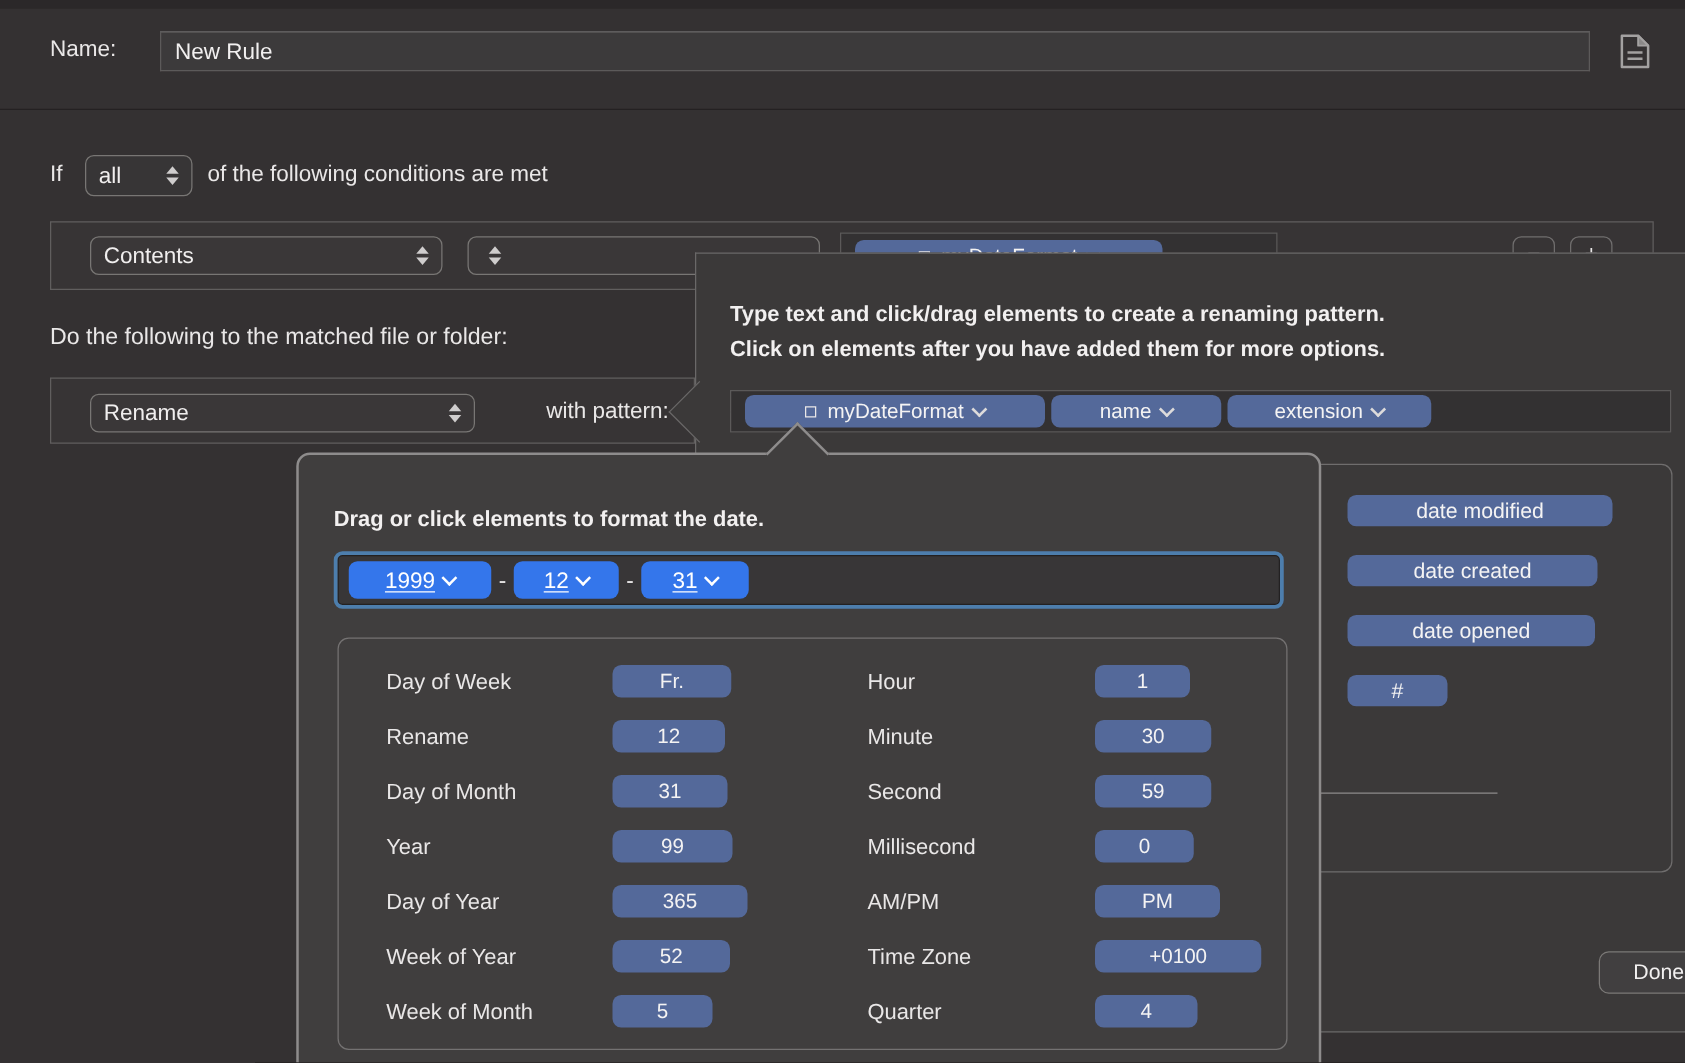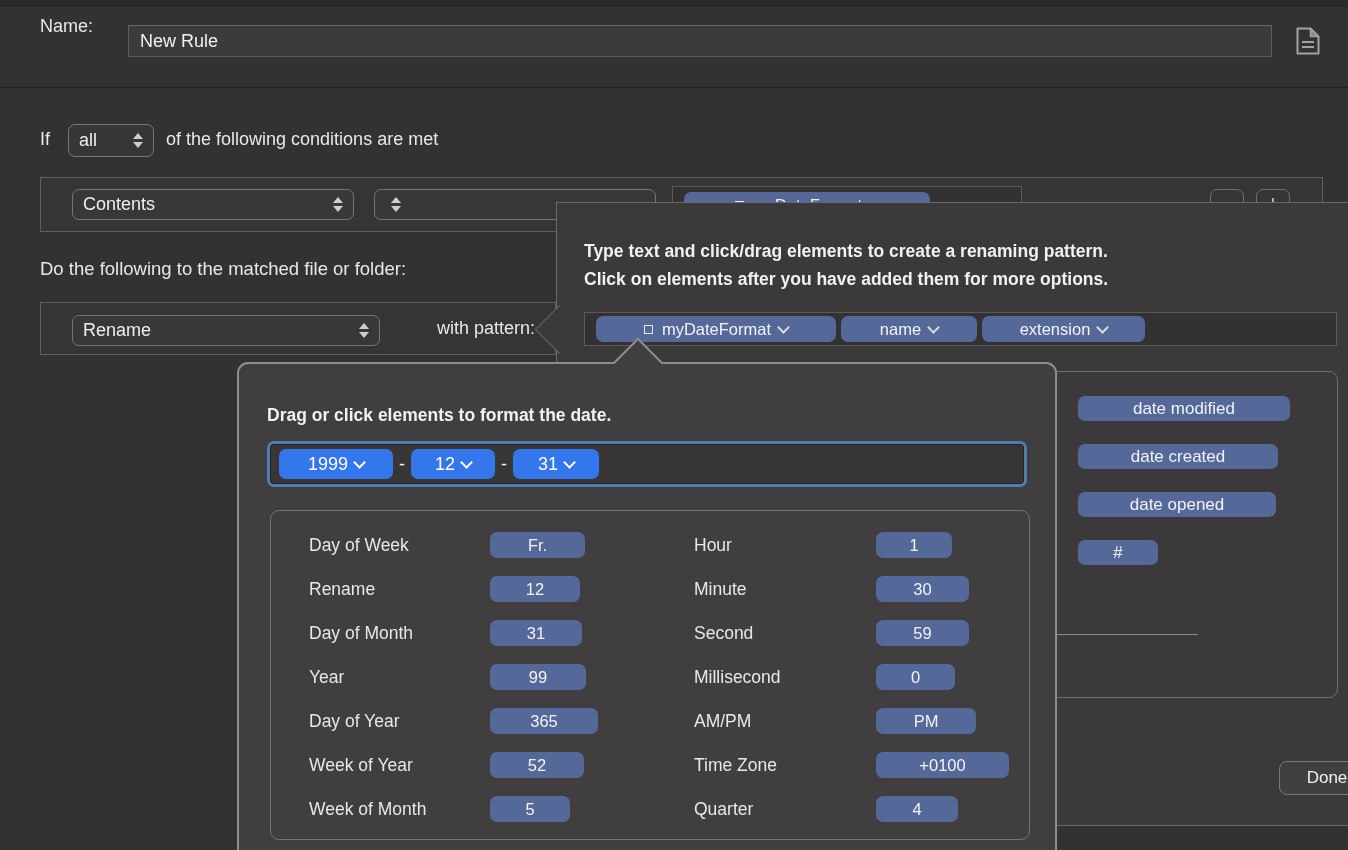--- a/index.html
+++ b/index.html
@@ -78,21 +78,21 @@
     display:flex;align-items:center;padding:0 11px;gap:5px;
   }
 
   
   .dfield{
     border:3px solid #4d7ead;border-radius:7px;background:#383637;
     box-shadow:inset 0 0 0 1px #232122;box-sizing:border-box;
     display:flex;align-items:center;padding:0 9px;gap:6px;
   }
   .dtok{background:#3476eb;border-radius:7px;height:30px;display:flex;align-items:center;justify-content:center;color:#fff;font-size:18px;box-sizing:border-box;}
-  .dtok .t{text-underline-offset:3px;}
+  .dtok .t{text-decoration:underline;text-underline-offset:3px;}
   .dtok .chev{border-color:#fff;margin-left:7px;}
   .dsep{color:#f0eeee;font-size:18px;}
 
   .panel{
     border:1.5px solid #747272;border-radius:9px;box-sizing:border-box;background:transparent;
   }
   .dg-label{position:absolute;font-size:17.5px;color:#e9e7e7;height:26px;line-height:26px;white-space:nowrap;}
   .dg-pill{position:absolute;height:26px;}
 
   .elembox{border:1.5px solid #6f6d6d;border-radius:9px;box-sizing:border-box;}
@@ -105,21 +105,21 @@
 
   .divider-line{position:absolute;height:1px;background:#8d8b8b;}
 </style>
 </head>
 <body>
 
 <div id="screen">
 
   <div class="abs top-edge"></div>
 
-  <div class="abs lbl" style="left:40px;top:16px;">Name:</div>
+  <div class="abs lbl" style="left:40px;top:29px;">Name:</div>
   <div class="abs tfield" style="left:128px;top:25px;width:1144px;height:32px;">
     <span>New Rule</span>
   </div>
   <div class="abs" style="left:1294px;top:26px;width:28px;height:30px;">
     <svg width="28" height="30" viewBox="0 0 28 30">
       <path d="M3.5 2.5 h13 l8 8 v17 h-21 z" fill="none" stroke="#a3a1a1" stroke-width="2" stroke-linejoin="round"></path>
       <path d="M16.5 2.5 v8 h8 z" fill="#8a8888" stroke="#a3a1a1" stroke-width="1.5" stroke-linejoin="round"></path>
       <line x1="8" y1="16" x2="20" y2="16" stroke="#a3a1a1" stroke-width="2"></line>
       <line x1="8" y1="21" x2="20" y2="21" stroke="#a3a1a1" stroke-width="2"></line>
     </svg>

